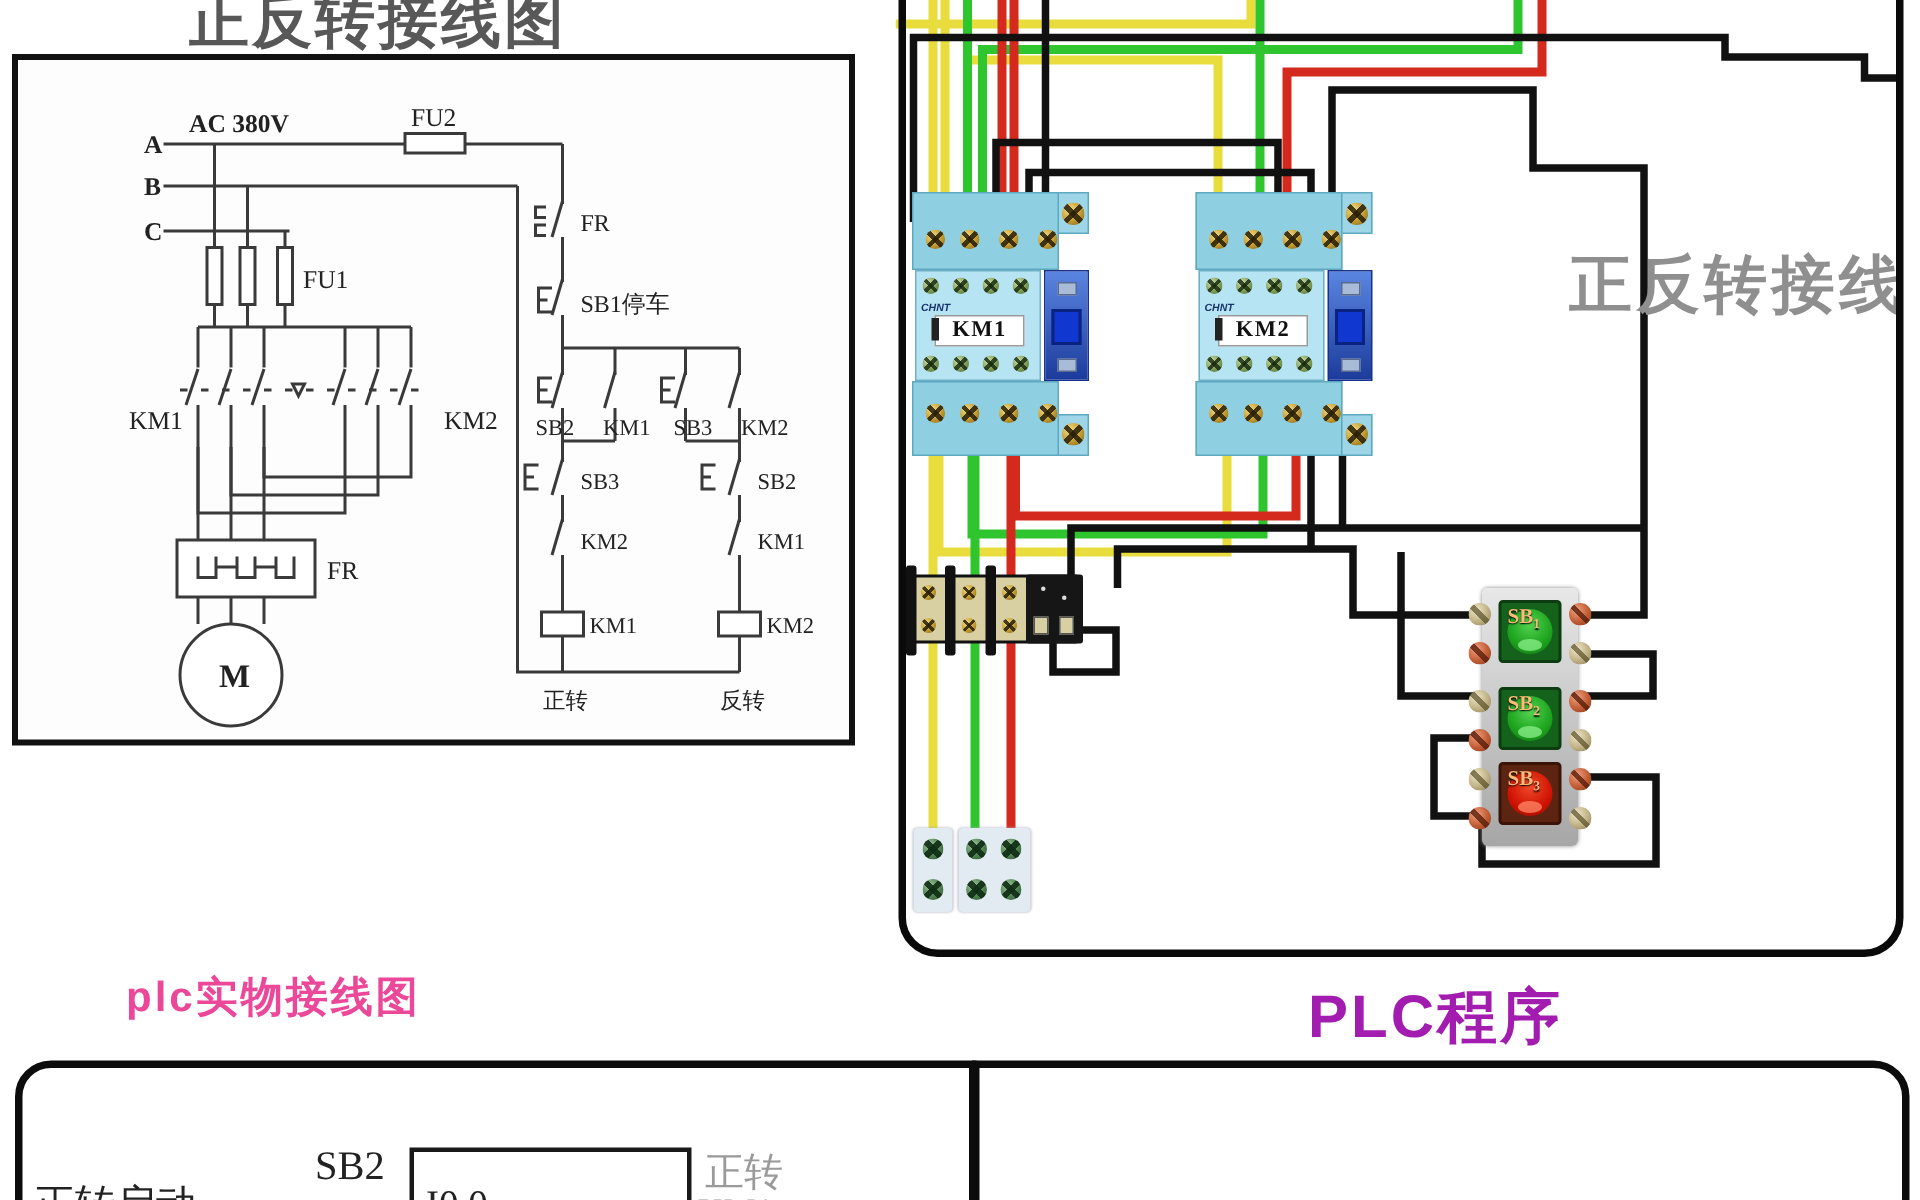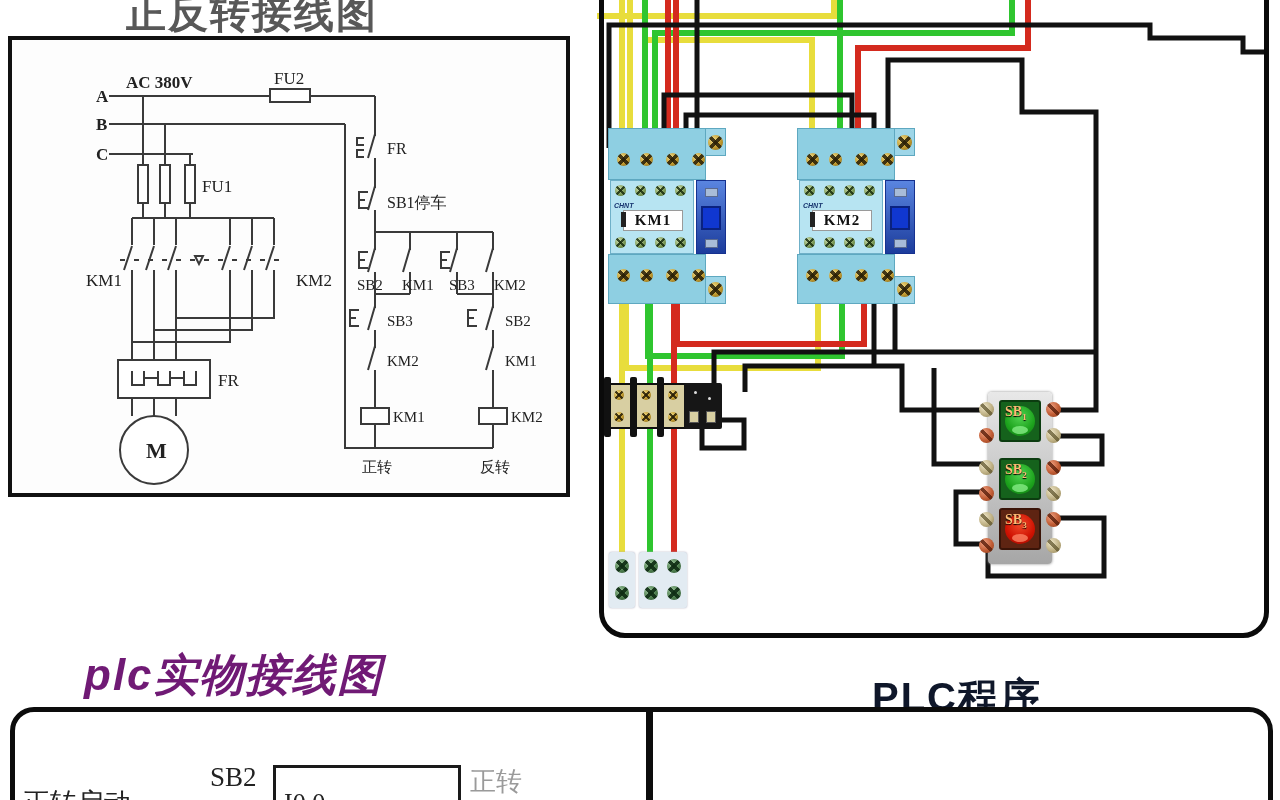--- a/index.html
+++ b/index.html
@@ -1,22 +1,22 @@
 <!DOCTYPE html>
 <html><head>
 <meta charset="utf-8">
 <style>
   html,body{margin:0;padding:0;background:#fff;}
   .canvas{position:relative;width:1280px;height:800px;overflow:hidden;background:#fff;
           font-family:"Liberation Sans",sans-serif;padding-left:16px;}
   
   .big-title{position:absolute;font-weight:800;color:#585858;letter-spacing:2px;white-space:nowrap;}
   .t-schematic{left:126px;top:-14px;font-size:40px;}
-  .t-plcwire{left:84px;top:646px;font-size:44px;color:#701a75;font-style:italic;}
-  .t-plcprog{left:872px;top:650px;font-size:40px;color:#0f172a;margin-top:20px;}
+  .t-plcwire{left:84px;top:646px;font-size:28px;color:#ec4899;}
+  .t-plcprog{left:872px;top:650px;font-size:40px;color:#a21caf;}
   .phys-caption{position:absolute;left:1046px;top:158px;font-size:42px;font-weight:800;
                 color:#8f8f8f;letter-spacing:3px;line-height:64px;white-space:nowrap;}
   
   .schem-box{position:absolute;left:8px;top:36px;width:562px;height:461px;
              border:4px solid #111;background:#fdfdfd;box-sizing:border-box;}
   
   .rpanel-border{position:absolute;left:599px;top:-60px;width:660px;height:688px;
                  border:5px solid #0a0a0a;border-radius:26px;pointer-events:none;}
   .wires{position:absolute;left:597px;top:-10px;}
   
@@ -344,20 +344,21 @@
       <div class="blabel"><span>SB</span><sub>2</sub></div>
       <div class="bdome g"></div>
     </div>
     <div class="bunit redb" style="top:116px;">
       <div class="blabel"><span>SB</span><sub>3</sub></div>
       <div class="bdome r"></div>
     </div>
   </div>
 
   <div class="phys-caption">
+    <div>正反转接线</div>
   </div>
 
   <div class="rpanel-border"></div>
 
   <div class="big-title t-plcwire">plc实物接线图</div>
   <div class="big-title t-plcprog">PLC程序</div>
 
   <div class="bl-box">
     <div class="ladder-text" style="left:8px;top:73px;font-size:27px;">正转启动</div>
     <div class="ladder-text" style="left:195px;top:50px;font-size:27px;">SB2</div>

